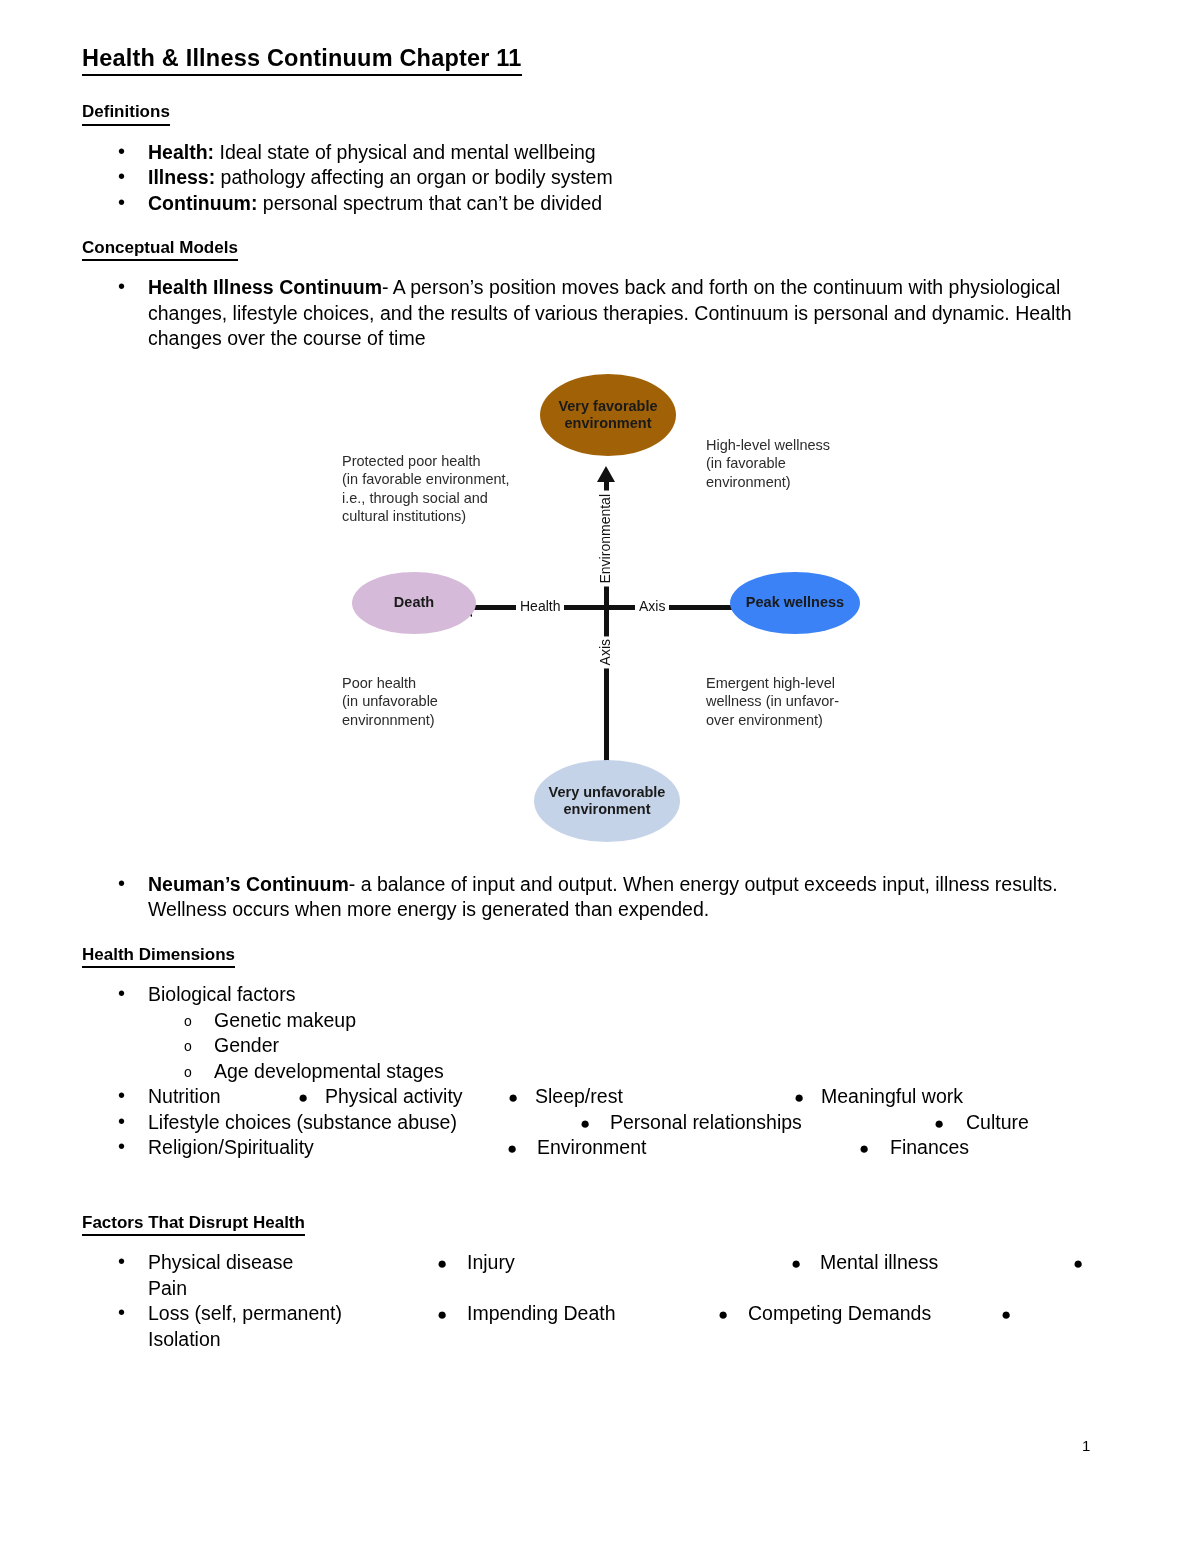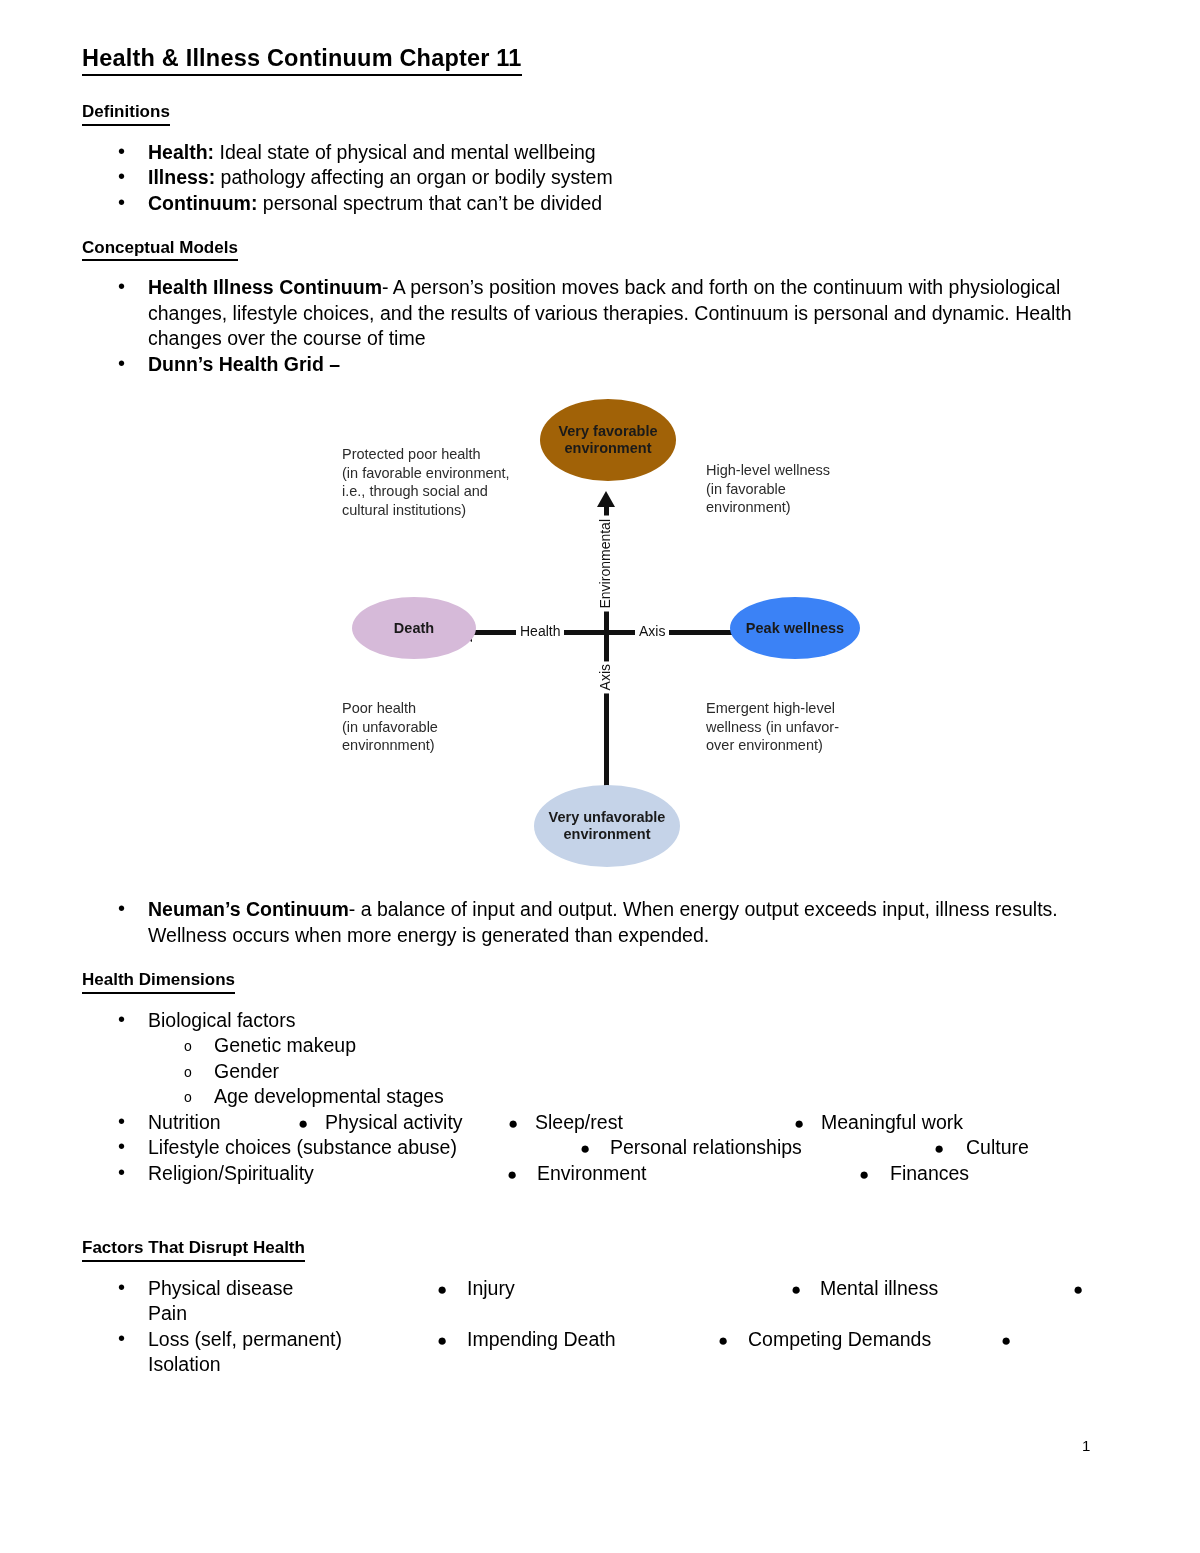--- a/index.html
+++ b/index.html
@@ -199,21 +199,20 @@
     <ul class="lvl1">
       <li><span class="b">Health:</span><span> Ideal state of physical and mental wellbeing</span></li>
       <li><span class="b">Illness:</span><span> pathology affecting an organ or bodily system</span></li>
       <li><span class="b">Continuum:</span><span>  personal spectrum that can’t be divided</span></li>
     </ul>
 
     <h2 class="section"><span class="u">Conceptual Models</span></h2>
 
     <ul class="lvl1" style="margin-bottom:0;">
       <li><span class="b">Health Illness Continuum</span><span>- A person’s position moves back and forth on the continuum with physiological changes, lifestyle choices, and the results of various therapies. Continuum is personal and dynamic. Health changes over the course of time</span></li>
-      <li><span class="b">Dunn’s Health Grid</span><span class="b"> –</span></li>
     </ul>
 
     <div class="diagram">
 
       <div class="axis-line" style="left:266px; top:104px; width:5px; height:290px;"></div>
 
       <div class="axis-line" style="left:128px; top:231px; width:282px; height:5px;"></div>
 
       <div class="arrowhead" style="left:259px; top:92px; border-left:9px solid transparent; border-right:9px solid transparent; border-bottom:16px solid #111;"></div>
 
@@ -237,21 +236,21 @@
       </div>
 
       <div class="ellipse" style="left:14px; top:198px; width:124px; height:62px; background:#d6bad9;">
         <span>Death</span>
       </div>
 
       <div class="ellipse" style="left:392px; top:198px; width:130px; height:62px; background:#3b82f6;">
         <span>Peak wellness</span>
       </div>
 
-      <div class="quad-text" style="left:4px; top:46px; width:200px;">
+      <div class="quad-text" style="left:4px; top:78px; width:200px;">
         <div>Protected poor health</div>
         <div>(in favorable environment,</div>
         <div>i.e., through social and</div>
         <div>cultural institutions)</div>
       </div>
 
       <div class="quad-text" style="left:368px; top:62px; width:180px;">
         <div>High-level wellness</div>
         <div>(in favorable</div>
         <div>environment)</div>

